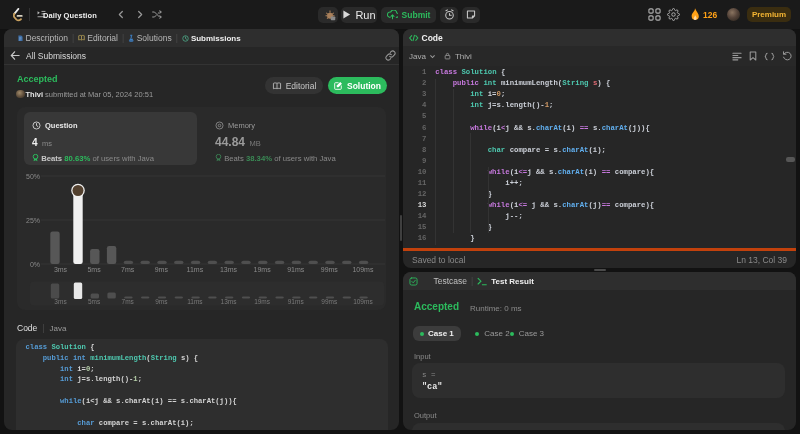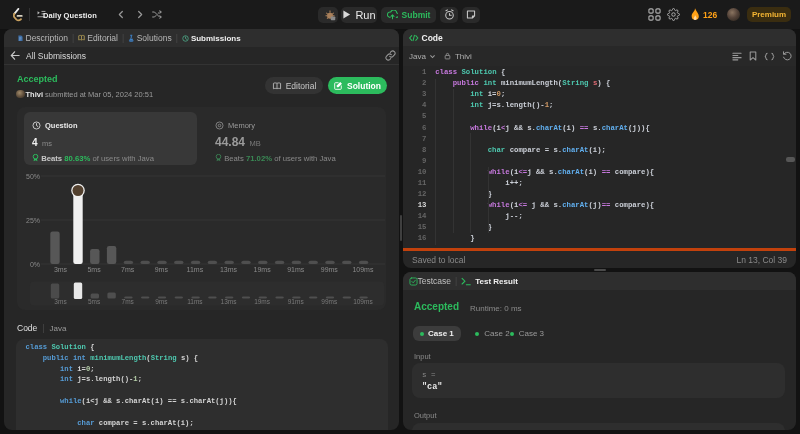--- a/index.html
+++ b/index.html
@@ -161,21 +161,21 @@
       <svg width="9" height="9" viewBox="0 0 14 14" fill="none" stroke="#8a8a8a" stroke-width="1.4">
           <circle cx="7" cy="7" r="5.5"></circle>
           <circle cx="7" cy="7" r="2"></circle>
         </svg>
       <span style="font-size:7.5px;color:#9a9a9a;margin-left:4px">Memory</span>
     </div>
     <div class="abs" style="left:198px;top:25.5px"><span style="font-size:12px;font-weight:bold;color:#9a9a9a">44.84</span> <span style="font-size:7.5px;color:#7a7a7a">MB</span></div>
     <div class="abs" style="left:198px;top:47px;font-size:7.7px;color:#8a8a8a;white-space:nowrap"><svg width="7" height="8" viewBox="0 0 10 12" style="vertical-align:-1px">
           <circle cx="5" cy="4" r="3.5" fill="none" stroke="#3a7a50" stroke-width="1.5"></circle>
           <path d="M3 7 L2 11 L5 9.5 L8 11 L7 7" fill="#3a7a50"></path>
-        </svg> Beats <b style="color:#3a8a55">71.02%</b> of users with Java</div>
+        </svg> Beats <b style="color:#3a8a55">38.34%</b> of users with Java</div>
     <svg id="chart" class="abs" style="left:0;top:58.5px" width="369" height="145" viewBox="0 0 369 145">
         <line x1="24" y1="11" x2="368" y2="11" stroke="#3a3a3a" stroke-width="0.7"></line>
         <text x="23" y="13.5" text-anchor="end" font-size="7" fill="#8a8a8a" font-family="Liberation Sans">50%</text>
         <line x1="24" y1="55" x2="368" y2="55" stroke="#3a3a3a" stroke-width="0.7"></line>
         <text x="23" y="57.5" text-anchor="end" font-size="7" fill="#8a8a8a" font-family="Liberation Sans">25%</text>
         <line x1="24" y1="99" x2="368" y2="99" stroke="#3a3a3a" stroke-width="0.7"></line>
         <text x="23" y="101.5" text-anchor="end" font-size="7" fill="#8a8a8a" font-family="Liberation Sans">0%</text>
         <rect x="33.3" y="66.5" width="9.4" height="32.5" rx="2.2" fill="#575757"></rect>
         <rect x="56.3" y="23" width="9.4" height="76" rx="2.2" fill="#f0f0f0"></rect>
         <rect x="73.1" y="84" width="9.4" height="15" rx="2.2" fill="#575757"></rect>
@@ -292,21 +292,21 @@
       <span>Ln 13, Col 39</span>
   </div>
 </div>
 
 <div id="rbot" class="panel">
   <div class="phead" style="padding-left:5.5px">
     <svg width="9" height="9" viewBox="0 0 14 14" fill="none" stroke="#2cbb5d" stroke-width="1.4" stroke-linecap="round" stroke-linejoin="round">
         <rect x="1.5" y="1.5" width="11" height="11" rx="2.5"></rect>
         <path d="M4.5 7 L6.5 9 L9.8 5"></path>
       </svg>
-    <span style="margin-left:0;color:#c0c0c0">Testcase</span>
+    <span style="margin-left:16px;color:#c0c0c0">Testcase</span>
     <span style="color:#4a4a4a;margin:0 4px">|</span>
     <svg width="10" height="9" viewBox="0 0 14 12" fill="none" stroke="#2cbb5d" stroke-width="1.5" stroke-linecap="round">
         <path d="M1.5 1.5 L5.5 5.5 L1.5 9.5 M7.5 10.5 h5.5"></path>
       </svg>
     <span style="margin-left:4px;color:#f0f0f0;font-weight:bold;font-size:8px">Test Result</span>
   </div>
   <div class="abs grn" style="left:11px;top:29px;font-size:10px;font-weight:bold">Accepted</div>
   <div class="abs" style="left:67px;top:31.5px;font-size:8px;color:#8a8a8a">Runtime: 0 ms</div>
   <div class="abs" style="left:9.5px;top:54px;display:flex;align-items:center;font-size:8px">
     <div style="background:#3c3c3c;border-radius:6px;height:15px;padding:0 7.5px;display:flex;align-items:center;color:#f0f0f0;font-weight:bold"><span style="width:4px;height:4px;border-radius:50%;background:#2cbb5d;margin-right:4px"></span>Case 1</div>

